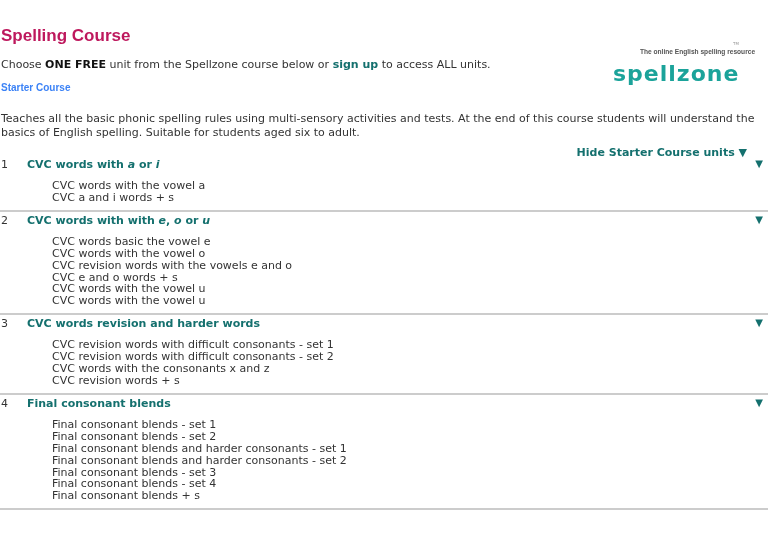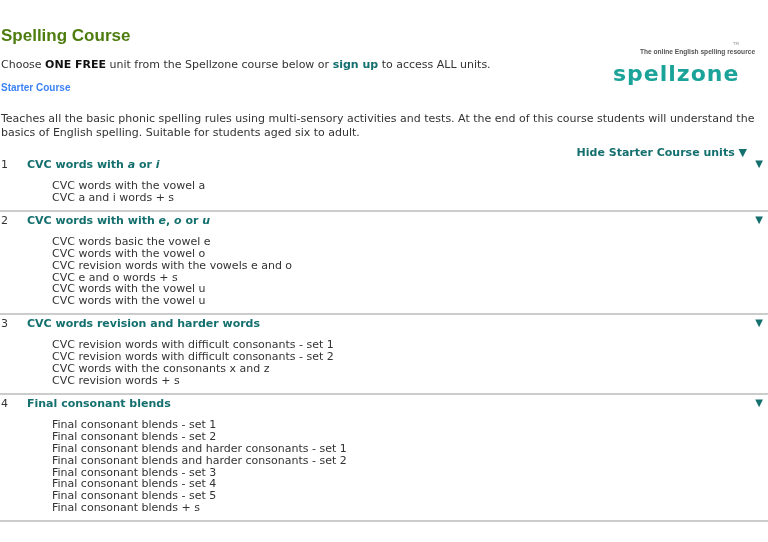--- a/index.html
+++ b/index.html
@@ -3,21 +3,21 @@
   <meta charset="utf-8">
   <style>
     html, body { margin: 0; padding: 0; background: #ffffff; }
     body {
       width: 768px; height: 542px; overflow: hidden; position: relative;
       font-family: "DejaVu Sans", sans-serif; font-size: 11px; color: #333333;
     }
     .page-title {
       position: absolute; left: 1px; top: 26px;
       font-family: "Liberation Sans", sans-serif; font-weight: bold;
-      font-size: 17px; color: #4d7c0f; margin: 0;
+      font-size: 17px; color: #be185d; margin: 0;
     }
     .logo {
       position: absolute; left: 613px; top: 27px; width: 155px; height: 32px;
     }
     .logo-word {
       position: absolute; left: 0; top: -2px;
       font-family: "DejaVu Sans", sans-serif; font-weight: bold; font-size: 22px;
       color: #1ba39a; letter-spacing: 1px; line-height: 24px; margin-top: 37px;
     }
     .logo-tm { position: absolute; left: 120px; top: 14px; font-size: 4px; color: #999; }
@@ -126,18 +126,17 @@
       <span class="unit-title">Final consonant blends</span>
       <span class="unit-arrow">▼</span>
     </div>
     <ul class="lessons">
       <li>Final consonant blends - set 1</li>
       <li>Final consonant blends - set 2</li>
       <li>Final consonant blends and harder consonants - set 1</li>
       <li>Final consonant blends and harder consonants - set 2</li>
       <li>Final consonant blends - set 3</li>
       <li>Final consonant blends - set 4</li>
-      <li>Final consonant blends - set 5</li>
       <li>Final consonant blends + s</li>
     </ul>
   </div>
 
 </div>
 
 </body></html>

